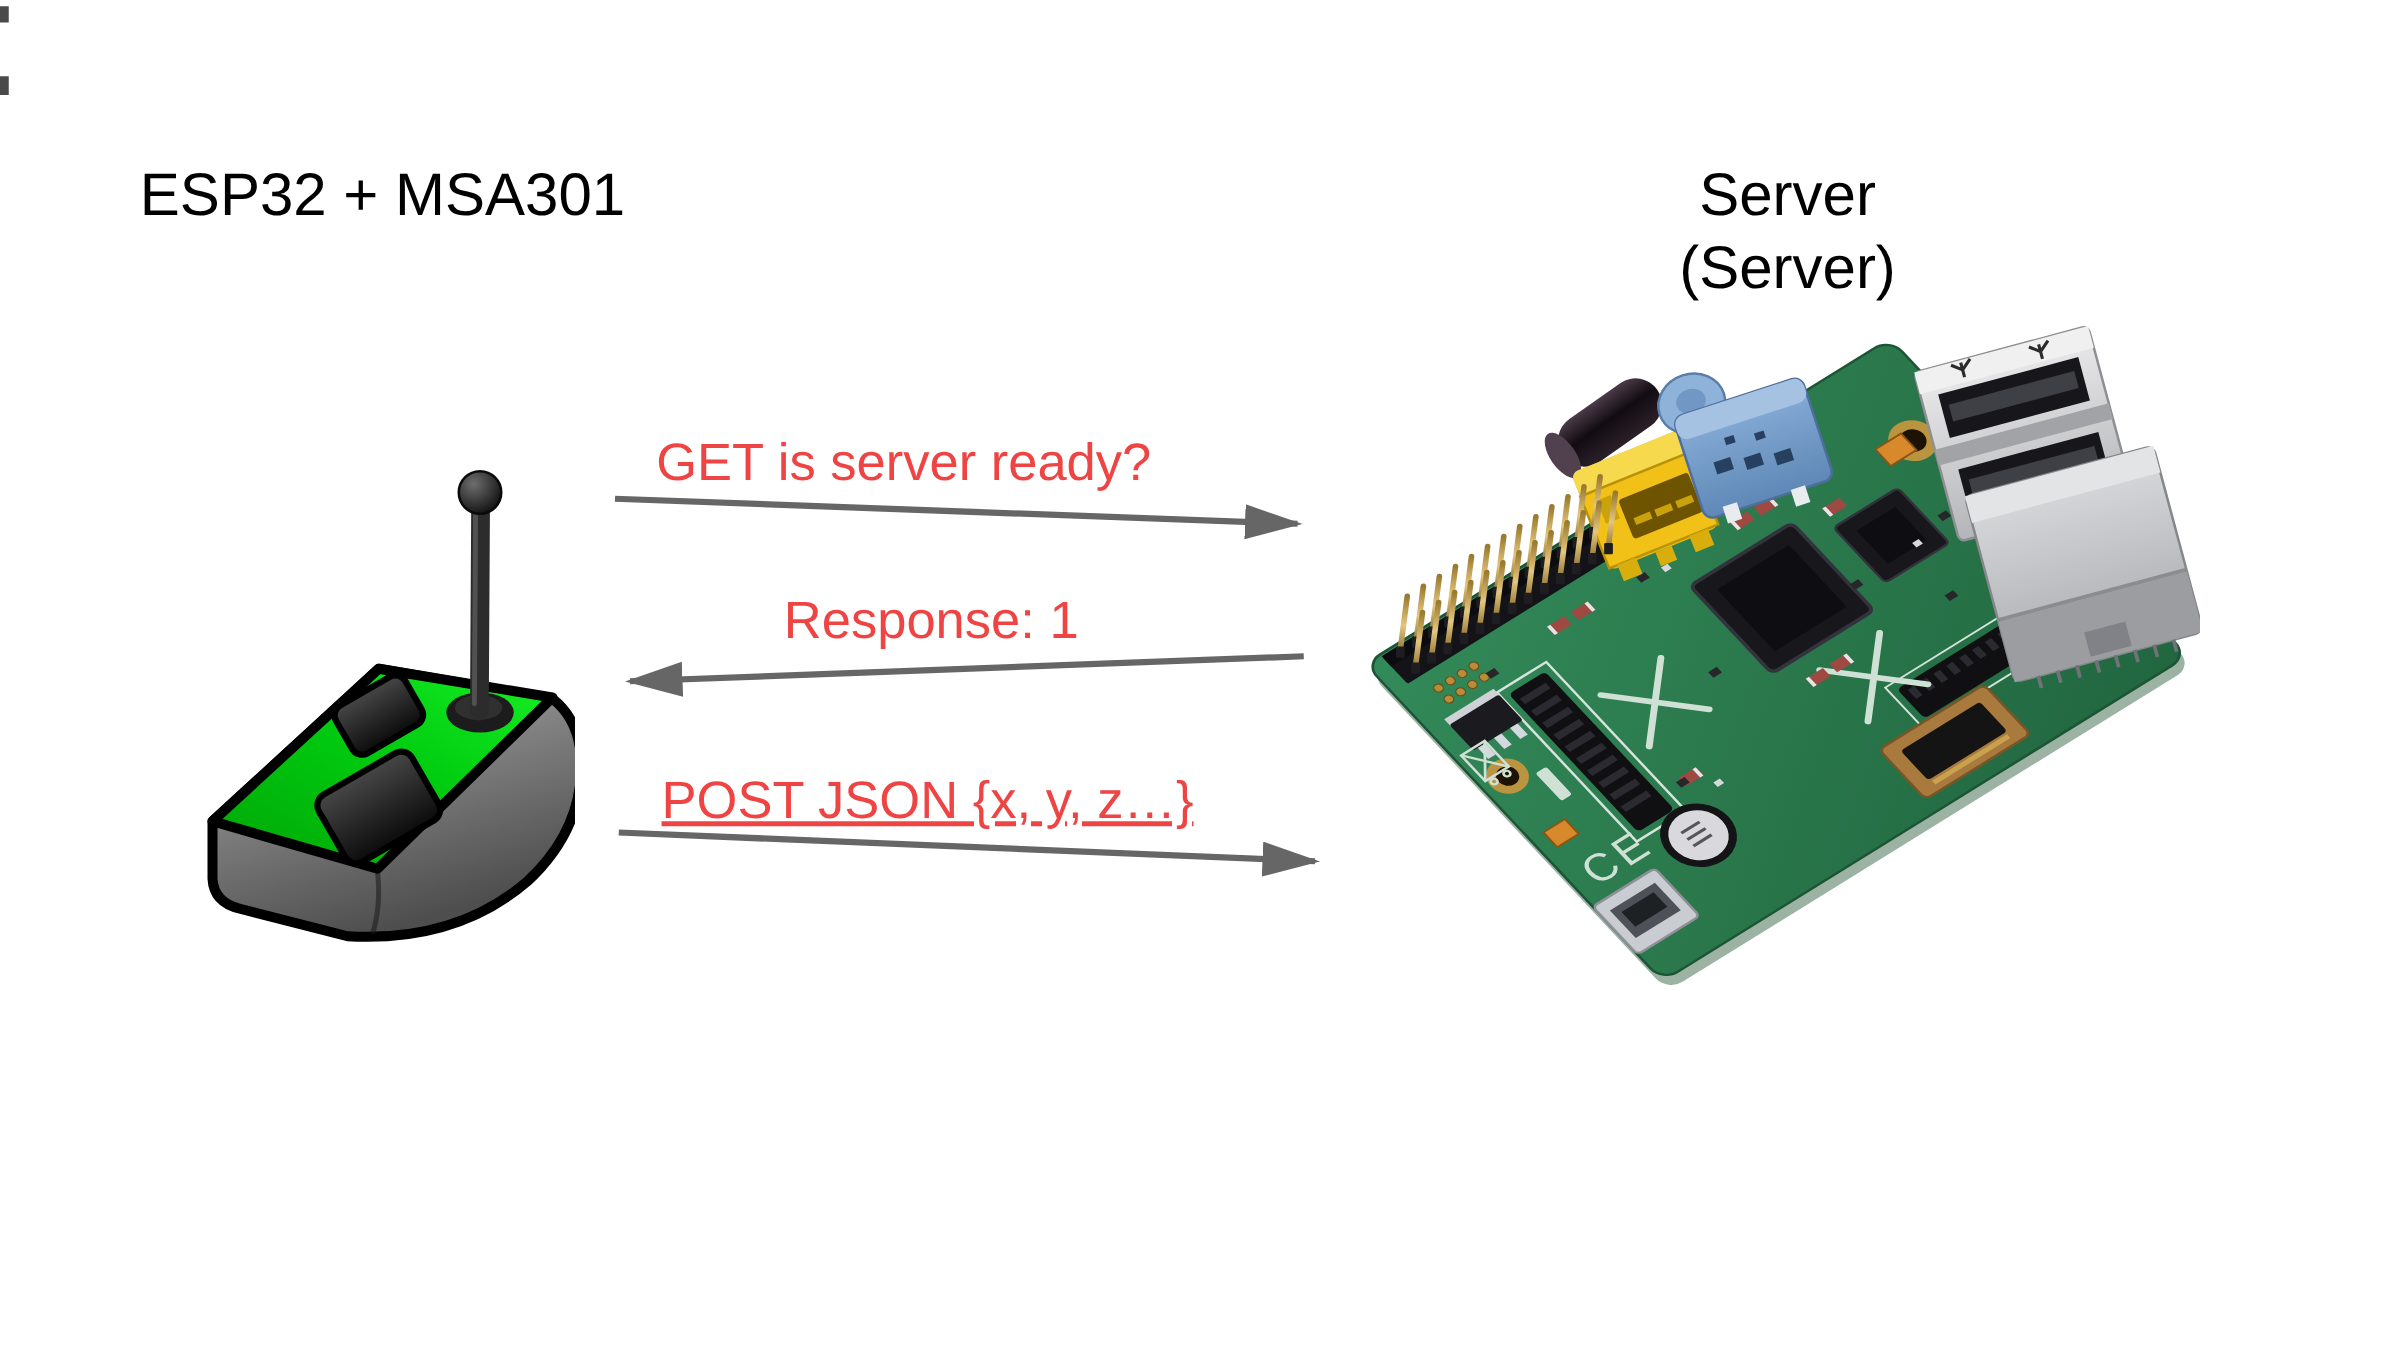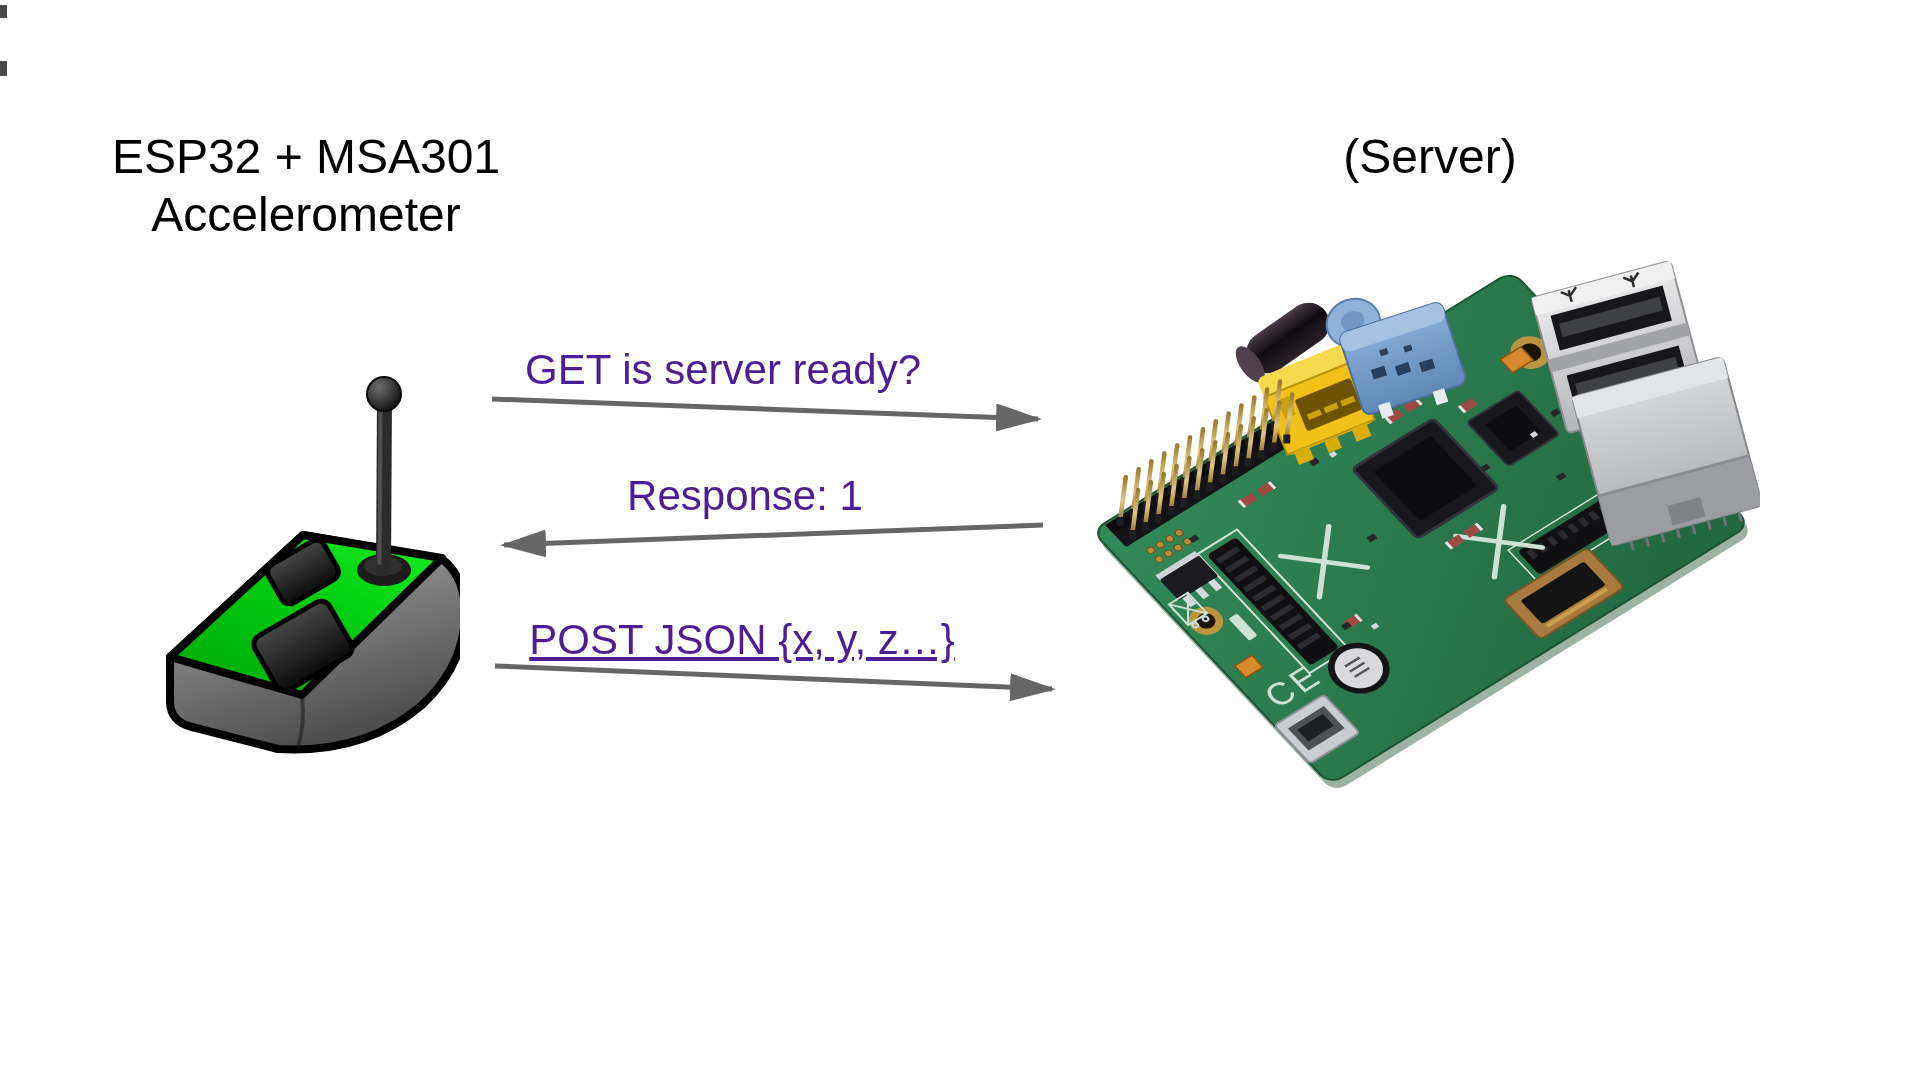--- a/index.html
+++ b/index.html
@@ -1,38 +1,38 @@
 <!DOCTYPE html>
 <html><head>
 <meta charset="utf-8">
 <style>
   html,body{margin:0;padding:0;background:#fff;}
   .canvas{position:relative;width:1920px;height:1080px;background:#fff;overflow:hidden;
           font-family:"Liberation Sans",sans-serif;color:#000;}
   .node-title{position:absolute;text-align:center;font-size:48px;line-height:58px;
               color:#000;transform:translateX(-50%);white-space:nowrap;}
-  .msg-label{position:absolute;font-size:42px;color:#4c1d95;white-space:nowrap;
+  .msg-label{position:absolute;font-size:42px;color:#ef4444;white-space:nowrap;
              transform:translateX(-50%);}
   .edge-artifact{position:absolute;left:0;width:7px;background:#4a4a4a;}
   svg{position:absolute;display:block;}
 </style>
 </head>
 <body>
 
 <div class="canvas">
 
   <div class="edge-artifact" style="top:5px;height:13px;"></div>
   <div class="edge-artifact" style="top:61px;height:15px;"></div>
 
   <div class="node-title" style="left:306px;top:128px;">
     <div>ESP32 + MSA301</div>
-    <div>Accelerometer</div>
   </div>
 
   <div class="node-title" style="left:1430px;top:128px;">
+    <div>Server</div>
     <div>(Server)</div>
   </div>
 
   <div class="msg-label" style="left:723px;top:346px;">GET is server ready?</div>
   <div class="msg-label" style="left:745px;top:472px;">Response: 1</div>
   <div class="msg-label" style="left:742px;top:616px;text-decoration:underline;">POST JSON {x, y, z…}</div>
 
   <svg style="left:0;top:0;" width="1920" height="1080" viewBox="0 0 1920 1080">
     <defs>
       <marker id="arrR" markerUnits="userSpaceOnUse" markerWidth="50" markerHeight="30" refX="42" refY="14" orient="auto">

